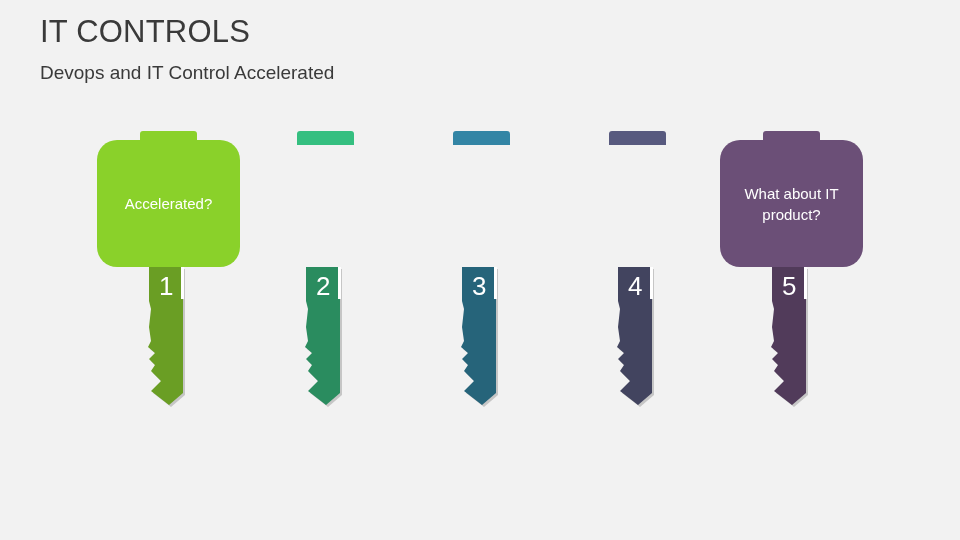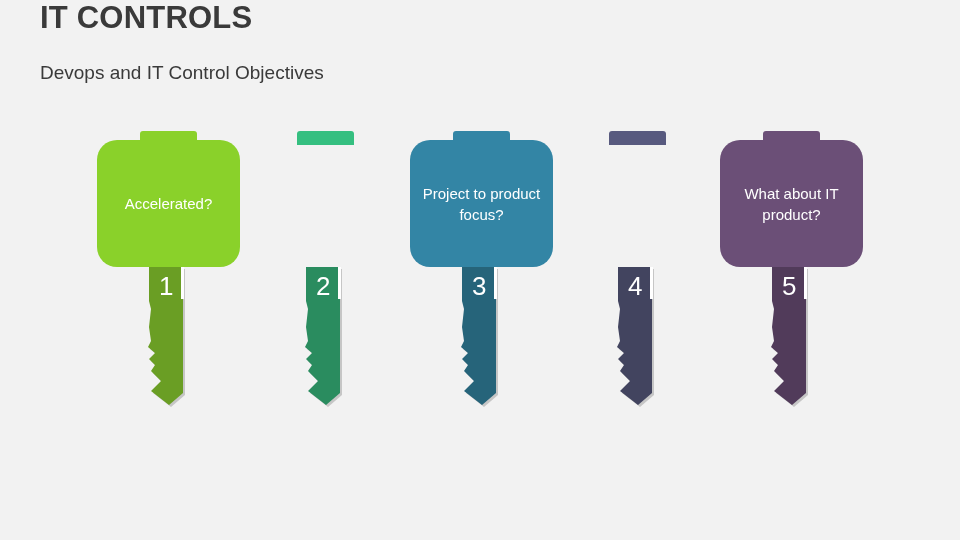--- a/index.html
+++ b/index.html
@@ -3,22 +3,22 @@
   <meta charset="utf-8">
   <style>
     html, body { margin: 0; padding: 0; }
     body {
       width: 960px; height: 540px; overflow: hidden;
       background: #f2f2f2;
       font-family: "Liberation Sans", "DejaVu Sans", sans-serif;
       position: relative;
     }
     .title {
-      position: absolute; left: 40px; top: 0;
-      font-size: 31px; font-weight: bold; color: #3a3a3a;
+      position: absolute; left: 40px; top: 14px;
+      font-size: 31px; font-weight: normal; color: #3a3a3a;
       letter-spacing: 0.2px;
     }
     .subtitle {
       position: absolute; left: 40px; top: 62px;
       font-size: 19px; color: #3a3a3a;
     }
     .key {
       position: absolute; top: 131px; width: 144px; height: 280px;
     }
     .key .tab {
@@ -46,21 +46,21 @@
     .key .bar {
       position: absolute; left: 84px; top: 136px;
       width: 3px; height: 32px; background: #ffffff;
     }
   </style>
 </head>
 <body>
 
 <div>
   <div class="title">IT CONTROLS</div>
-  <div class="subtitle">Devops and IT Control Objectives</div>
+  <div class="subtitle">Devops and IT Control Accelerated</div>
 
   <div class="key" style="left: 97px;">
     <div class="tab" style="background: rgb(138, 209, 42);"></div>
     <div class="head" style="background: rgb(138, 209, 42);">
       <span>Accelerated?</span>
     </div>
     <svg class="shaft" width="44" height="140" viewBox="0 0 44 140">
         <path d="M4 0 L38 0 L38 126 L24 138 L6 124 L16 114 L6 104 L10 98 L4 92 L10 86 L3 80 L6 74 L4 60 L6 42 L4 34 Z" transform="translate(2,2)" fill="rgba(0,0,0,0.18)"></path>
         <path d="M4 0 L38 0 L38 126 L24 138 L6 124 L16 114 L6 104 L10 98 L4 92 L10 86 L3 80 L6 74 L4 60 L6 42 L4 34 Z" fill="#6a9e24"></path>
       </svg>
@@ -73,23 +73,20 @@
     <svg class="shaft" width="44" height="140" viewBox="0 0 44 140">
         <path d="M4 0 L38 0 L38 126 L24 138 L6 124 L16 114 L6 104 L10 98 L4 92 L10 86 L3 80 L6 74 L4 60 L6 42 L4 34 Z" transform="translate(2,2)" fill="rgba(0,0,0,0.18)"></path>
         <path d="M4 0 L38 0 L38 126 L24 138 L6 124 L16 114 L6 104 L10 98 L4 92 L10 86 L3 80 L6 74 L4 60 L6 42 L4 34 Z" fill="#2a8c5f"></path>
       </svg>
     <div class="num">2</div>
     <div class="bar"></div>
   </div>
 
   <div class="key" style="left: 410px;">
     <div class="tab" style="background: rgb(51, 133, 165);"></div>
-    <div class="head" style="background: rgb(51, 133, 165);">
-      <span>Project to product focus?</span>
-    </div>
     <svg class="shaft" width="44" height="140" viewBox="0 0 44 140">
         <path d="M4 0 L38 0 L38 126 L24 138 L6 124 L16 114 L6 104 L10 98 L4 92 L10 86 L3 80 L6 74 L4 60 L6 42 L4 34 Z" transform="translate(2,2)" fill="rgba(0,0,0,0.18)"></path>
         <path d="M4 0 L38 0 L38 126 L24 138 L6 124 L16 114 L6 104 L10 98 L4 92 L10 86 L3 80 L6 74 L4 60 L6 42 L4 34 Z" fill="#26647a"></path>
       </svg>
     <div class="num">3</div>
     <div class="bar"></div>
   </div>
 
   <div class="key" style="left: 566px;">
     <div class="tab" style="background: rgb(88, 90, 127);"></div>

